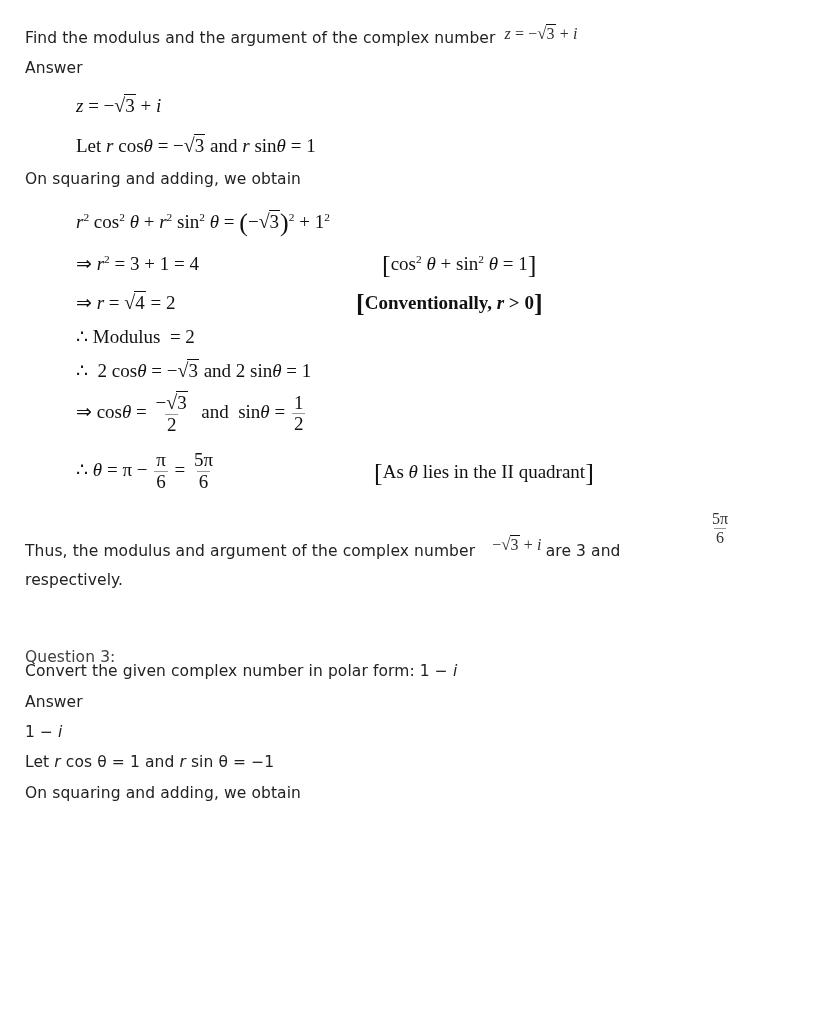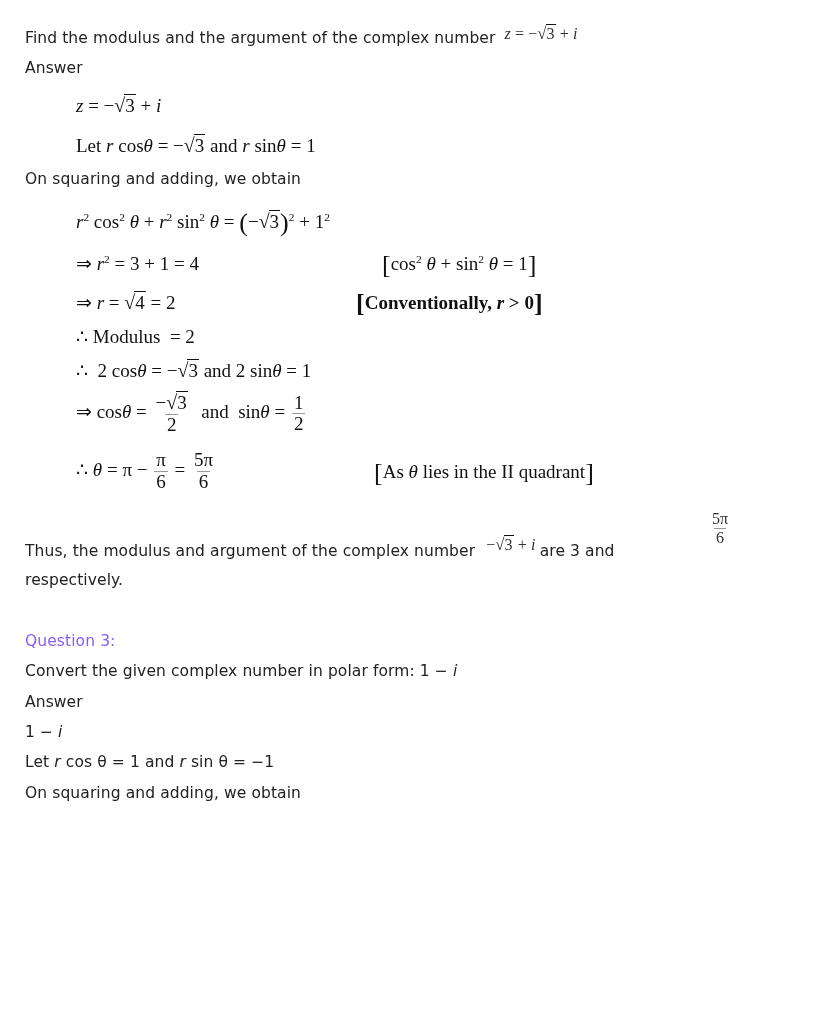--- a/index.html
+++ b/index.html
@@ -14,21 +14,21 @@
     }
     .math i { font-style: italic; }
     .small-math { font-size: 16px; color: #333; }
     .sqrt { display: inline-block; position: relative; }
     .sqrt .rad { font-size: 1.05em; }
     .sqrt .under { border-top: 1px solid #111; padding: 0 1px; margin-left: -1px; }
     .frac { display: inline-flex; flex-direction: column; align-items: center; vertical-align: middle; margin: 0 2px; }
     .frac .num { line-height: 1.1; padding: 0 2px; }
     .frac .den { line-height: 1.1; padding: 0 2px; border-top: 1px solid #999; }
     .bracket { font-size: 26px; vertical-align: -3px; }
-    .heading { color: #8b5cf6; font-weight: normal; }
+    .heading { color: #404040; font-weight: normal; margin-top: 16px; }
     sup { font-size: 0.6em; }
   </style>
 </head>
 <body>
 
 <div class="txt" style="top:28px;">
   <span>Find the modulus and the argument of the complex number</span>
   <span class="math small-math" style="position:relative; top:-4px; margin-left:4px;">
     <i>z</i> = −<span class="sqrt"><span class="rad">√</span><span class="under">3</span></span> + <i>i</i>
   </span>
@@ -95,21 +95,21 @@
       <span class="num">5π</span>
       <span class="den">6</span>
     </span>
 </div>
 <div class="math" style="left:330px; top:458px;">
   <span class="bracket">[</span>As <i>θ</i> lies in the II quadrant<span class="bracket">]</span>
 </div>
 
 <div class="txt" style="top:541px;">
   <span>Thus, the modulus and argument of the complex number</span>
-  <span class="math small-math" style="position:relative; top:-6px; margin-left:6px;">
+  <span class="math small-math" style="position:relative; top:-6px; margin-left:12px;">
     −<span class="sqrt"><span class="rad">√</span><span class="under">3</span></span> + <i>i</i>
   </span><span>are 3 and</span>
 </div>
 <div class="math small-math" style="left:664px; top:510px;">
   <span class="frac">
       <span class="num">5π</span>
       <span class="den">6</span>
     </span>
 </div>
 <div class="txt" style="top:571px;">respectively.</div>

